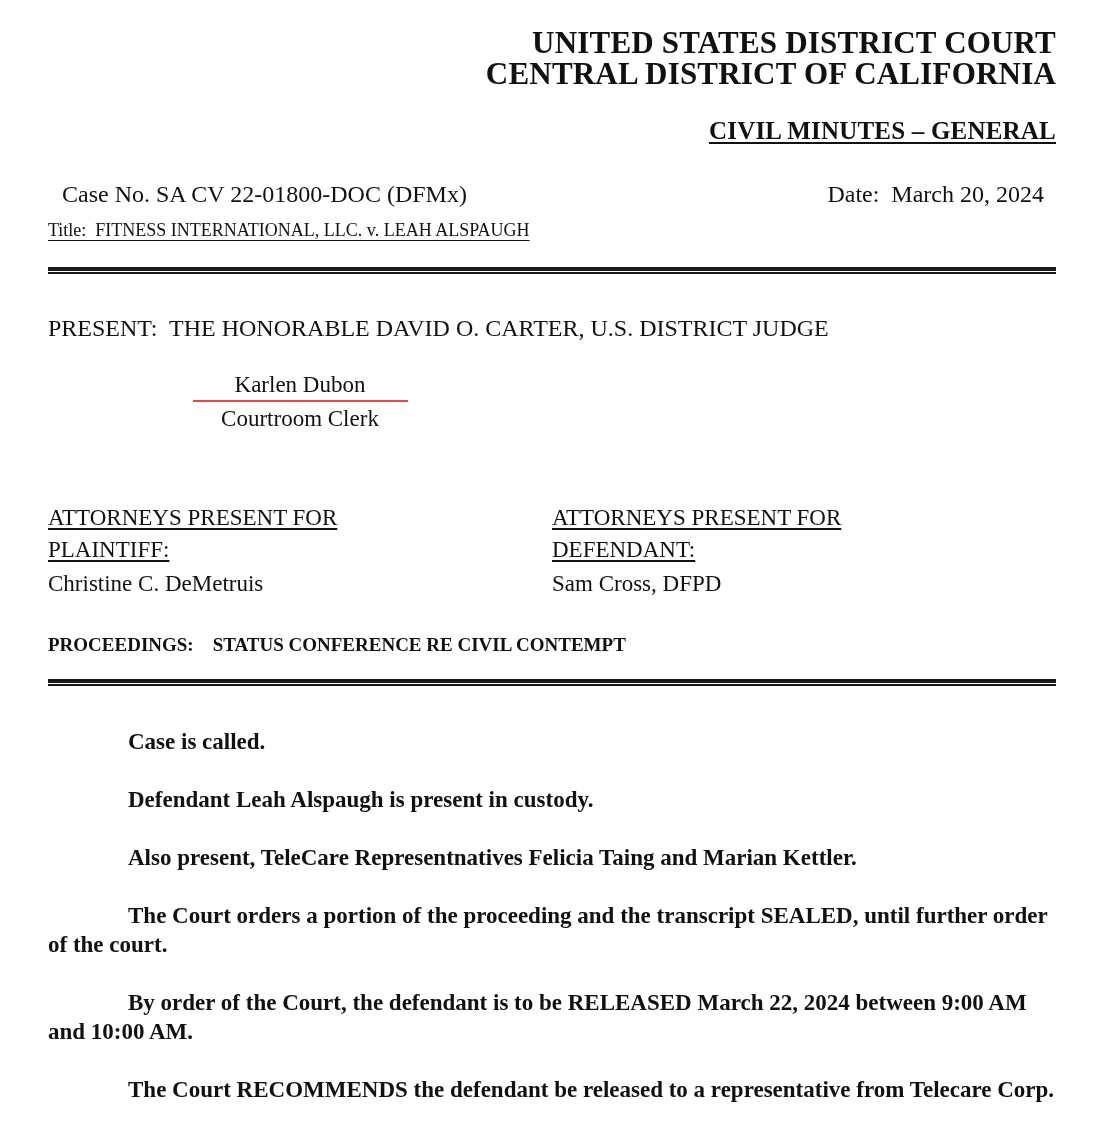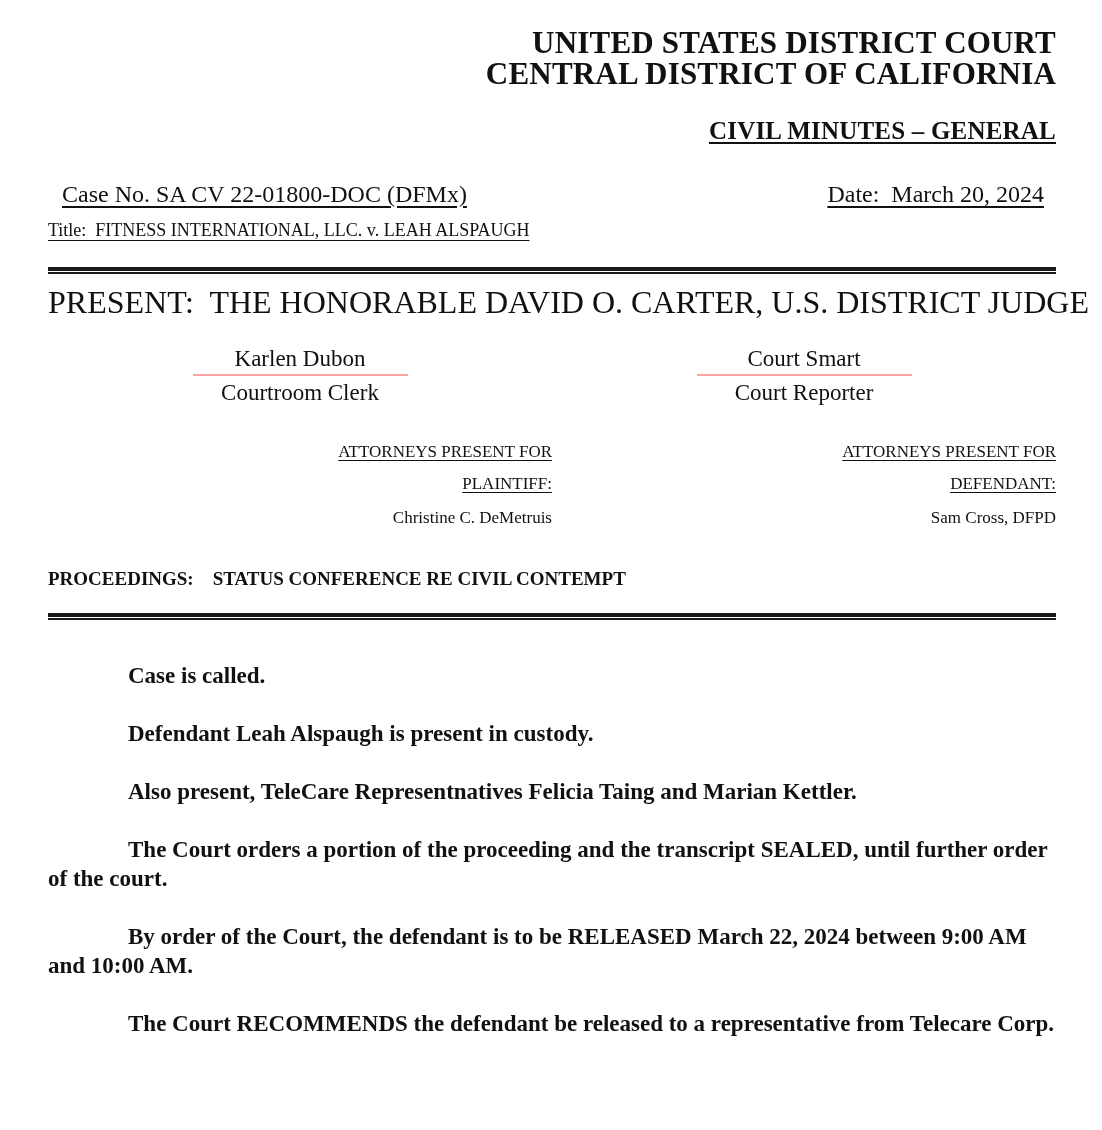--- a/index.html
+++ b/index.html
@@ -56,21 +56,20 @@
   
   .case-row {
     margin-top: 34px;
     display: flex;
     justify-content: space-between;
     align-items: baseline;
     font-size: 24px;
     line-height: 28px;
   }
   .case-row .u {
-    text-decoration: underline;
     text-underline-offset: 4px;
     white-space: pre;
   }
   .case-no { margin-left: 14px; }
   .case-date { margin-right: 12px; }
 
   .title-row {
     margin-top: 8px;
     font-size: 18px;
     line-height: 28px;
@@ -86,55 +85,56 @@
     margin-top: 23px;
     height: 7px;
     border-top: 4px solid #1a1a1a;
     border-bottom: 2px solid #1a1a1a;
     box-sizing: border-box;
   }
   .rule.second { margin-top: 20px; }
 
   
   .present {
-    margin-top: 14px;
-    font-size: 32px;
+    margin-top: 40px;
+    font-size: 24px;
     line-height: 28px;
     white-space: pre;
   }
 
   
   .staff-row {
     margin-top: 28px;
     display: flex;
   }
   .staff-col {
     width: 50%;
     text-align: center;
     font-size: 23px;
     line-height: 29px;
   }
   .staff-name {
     display: inline-block;
     min-width: 215px;
-    border-bottom: 2px solid #fca5a5;
+    border-bottom: 2px solid #ef4444;
     padding-bottom: 1px;
   }
   .staff-role { margin-top: 2px; }
 
   
   .attys-row {
     margin-top: 29px;
     display: flex;
   }
   .atty-col {
     width: 50%;
-    text-align: right;
-    font-size: 17px;
+    text-align: left;
+    font-size: 23px;
     line-height: 32px;
+    margin-top: 40px;
   }
   .atty-head span {
     text-decoration: underline;
     text-underline-offset: 3px;
   }
   .atty-name { margin-top: 2px; }
 
   
   .proceedings {
     margin-top: 31px;
@@ -183,24 +183,20 @@
     </div>
 
     <div class="rule"></div>
 
     <div class="present">PRESENT:  THE HONORABLE DAVID O. CARTER, U.S. DISTRICT JUDGE</div>
 
     <div class="staff-row">
       <div class="staff-col">
         <div><span class="staff-name">Karlen Dubon</span></div>
         <div class="staff-role">Courtroom Clerk</div>
-      </div>
-      <div class="staff-col">
-        <div><span class="staff-name">Court Smart</span></div>
-        <div class="staff-role">Court Reporter</div>
       </div>
     </div>
 
     <div class="attys-row">
       <div class="atty-col">
         <div class="atty-head">
           <span>ATTORNEYS PRESENT FOR</span>
         </div>
         <div class="atty-head">
           <span>PLAINTIFF:</span>

